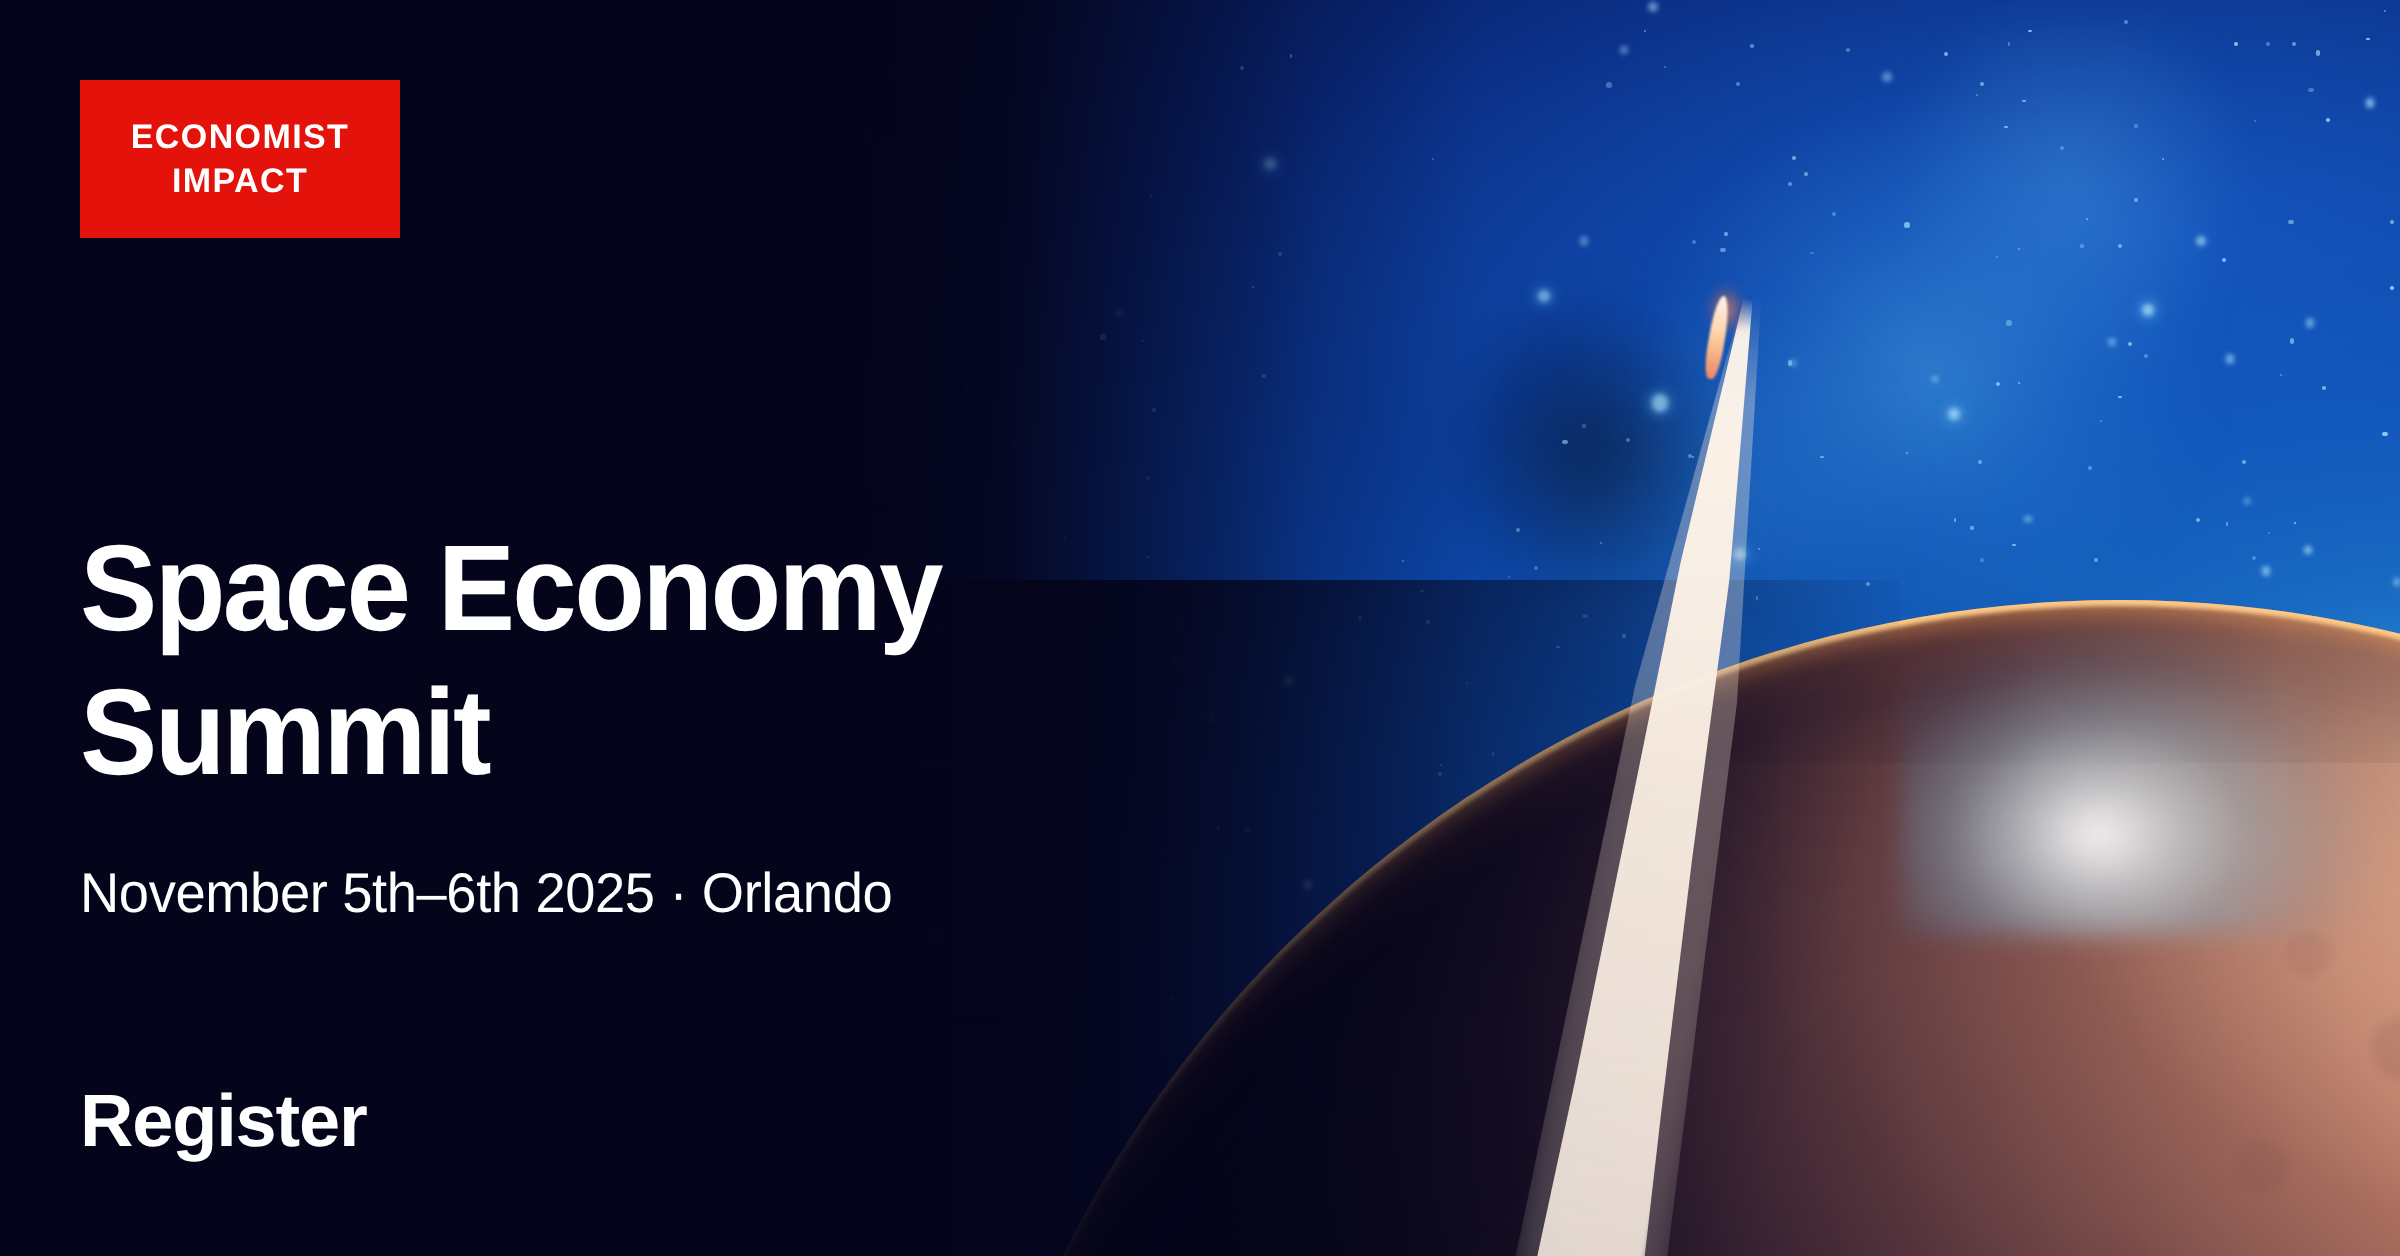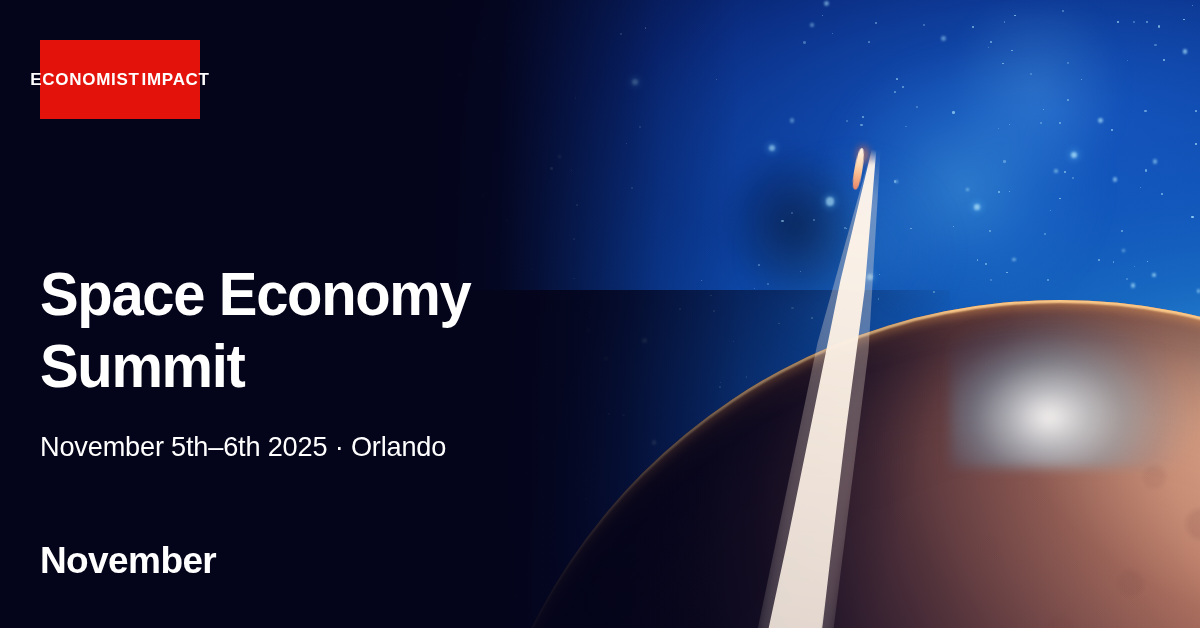--- a/index.html
+++ b/index.html
@@ -172,21 +172,21 @@
   }
 
   
   .content { position:absolute; inset:0; }
 
   .logo {
     position:absolute;
     left:40px; top:40px;
     width:160px; height:79px;
     background:#e3120b;
-    display:flex; flex-direction:row;
+    display:flex; flex-direction:column;
     align-items:center; justify-content:center;
     gap:2px;
   }
   .logo-line {
     color:#ffffff;
     font-size:17px;
     font-weight:700;
     letter-spacing:0.7px;
     line-height:1.15;
     text-align:center;
@@ -448,16 +448,16 @@
     </div>
 
 
     <div class="headline">
       <span class="hl-line">Space Economy</span>
       <span class="hl-line">Summit</span>
     </div>
 
     <div class="dateline">November 5th–6th 2025 · Orlando</div>
 
-    <div class="cta">November</div>
+    <div class="cta">Register</div>
 
   </div>
 </div>
 
 </body></html>

